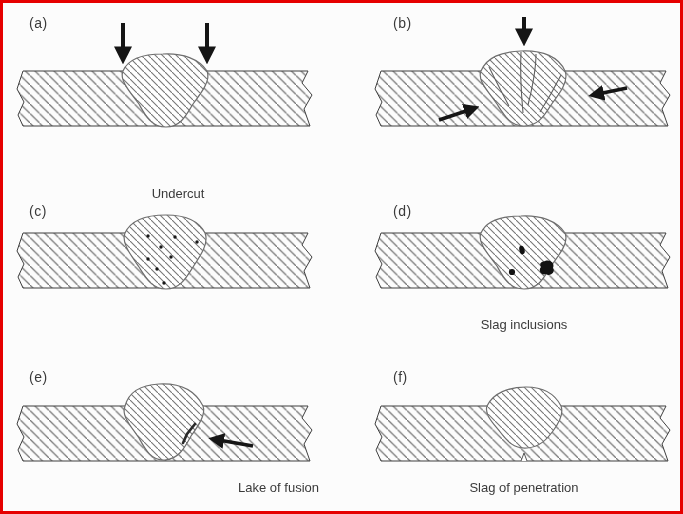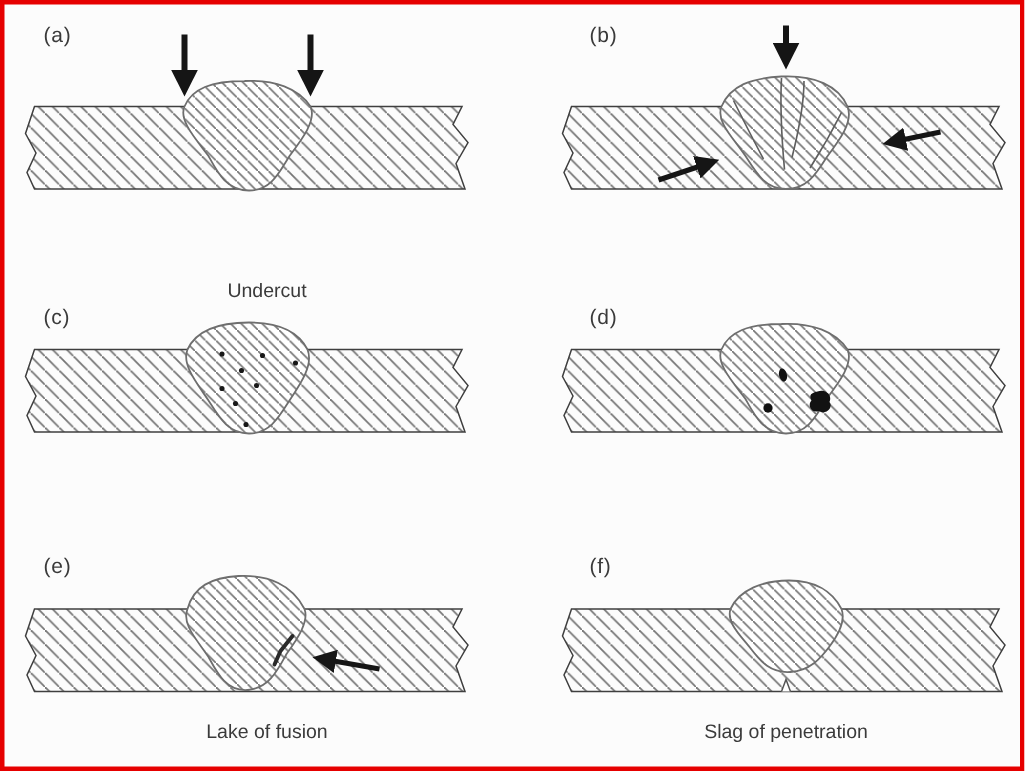--- a/index.html
+++ b/index.html
@@ -32,21 +32,21 @@
   .diagram{position:absolute;display:block;}
   
   #lbl-a{left:26px;top:12px;}   #lbl-b{left:390px;top:12px;}
   #lbl-c{left:26px;top:200px;}  #lbl-d{left:390px;top:200px;}
   #lbl-e{left:26px;top:366px;}  #lbl-f{left:390px;top:366px;}
   #svg-a{left:8px;top:6px;}     #svg-b{left:366px;top:6px;}
   #svg-c{left:8px;top:200px;}   #svg-d{left:366px;top:200px;}
   #svg-e{left:8px;top:373px;}   #svg-f{left:366px;top:373px;}
   #cap-a{left:20px;top:147px;margin-top:36px;}   #cap-b{left:366px;top:147px;}
   #cap-c{left:8px;top:314px;}   #cap-d{left:366px;top:314px;}
-  #cap-e{left:20px;top:477px;}   #cap-f{left:366px;top:477px;}
+  #cap-e{left:6px;top:477px;text-align:right;}   #cap-f{left:366px;top:477px;}
 </style>
 </head>
 <body>
 
 <div class="figure">
 
   <div class="panel-label" id="lbl-a">(a)</div>
   <svg class="diagram" id="svg-a" width="310" height="130" viewBox="0 0 310 130">
     <defs>
       <pattern id="ph-a" width="9.5" height="9.5" patternUnits="userSpaceOnUse">
@@ -143,20 +143,21 @@
     <g>
       <path d="M112,62 C117,50 130,45 152,45 C172,44 188,50 196,62 C200,71 191,83 182,95 C175,106 170,118 155,118 C140,118 134,106 128,95 C119,83 108,71 112,62 Z" fill="#ffffff"></path>
       <path d="M112,62 C117,50 130,45 152,45 C172,44 188,50 196,62 C200,71 191,83 182,95 C175,106 170,118 155,118 C140,118 134,106 128,95 C119,83 108,71 112,62 Z" fill="url(#bh-d)" stroke="#6e6e6e" stroke-width="1.2"></path>
     </g>
     <g fill="#121212">
       <ellipse cx="153" cy="79" rx="2.6" ry="4.4" transform="rotate(-14 153 79)"></ellipse>
       <circle cx="143" cy="101" r="3.1"></circle>
       <path d="M176,90 C182,88 186,93 184,97 C187,101 181,106 177,103 C172,105 169,99 172,96 C170,92 172,91 176,90 Z"></path>
     </g>
   </svg>
+  <div class="caption" id="cap-d">Slag inclusions</div>
 
   <div class="panel-label" id="lbl-e">(e)</div>
   <svg class="diagram" id="svg-e" width="310" height="98" viewBox="0 32 310 98">
     <defs>
       <pattern id="ph-e" width="9.5" height="9.5" patternUnits="userSpaceOnUse">
           <line x1="0" y1="0" x2="9.5" y2="9.5" stroke="#757575" stroke-width="1.2"></line>
         </pattern>
       <pattern id="bh-e" width="7" height="7" patternUnits="userSpaceOnUse">
           <line x1="0" y1="0" x2="7" y2="7" stroke="#757575" stroke-width="1.1"></line>
         </pattern>

